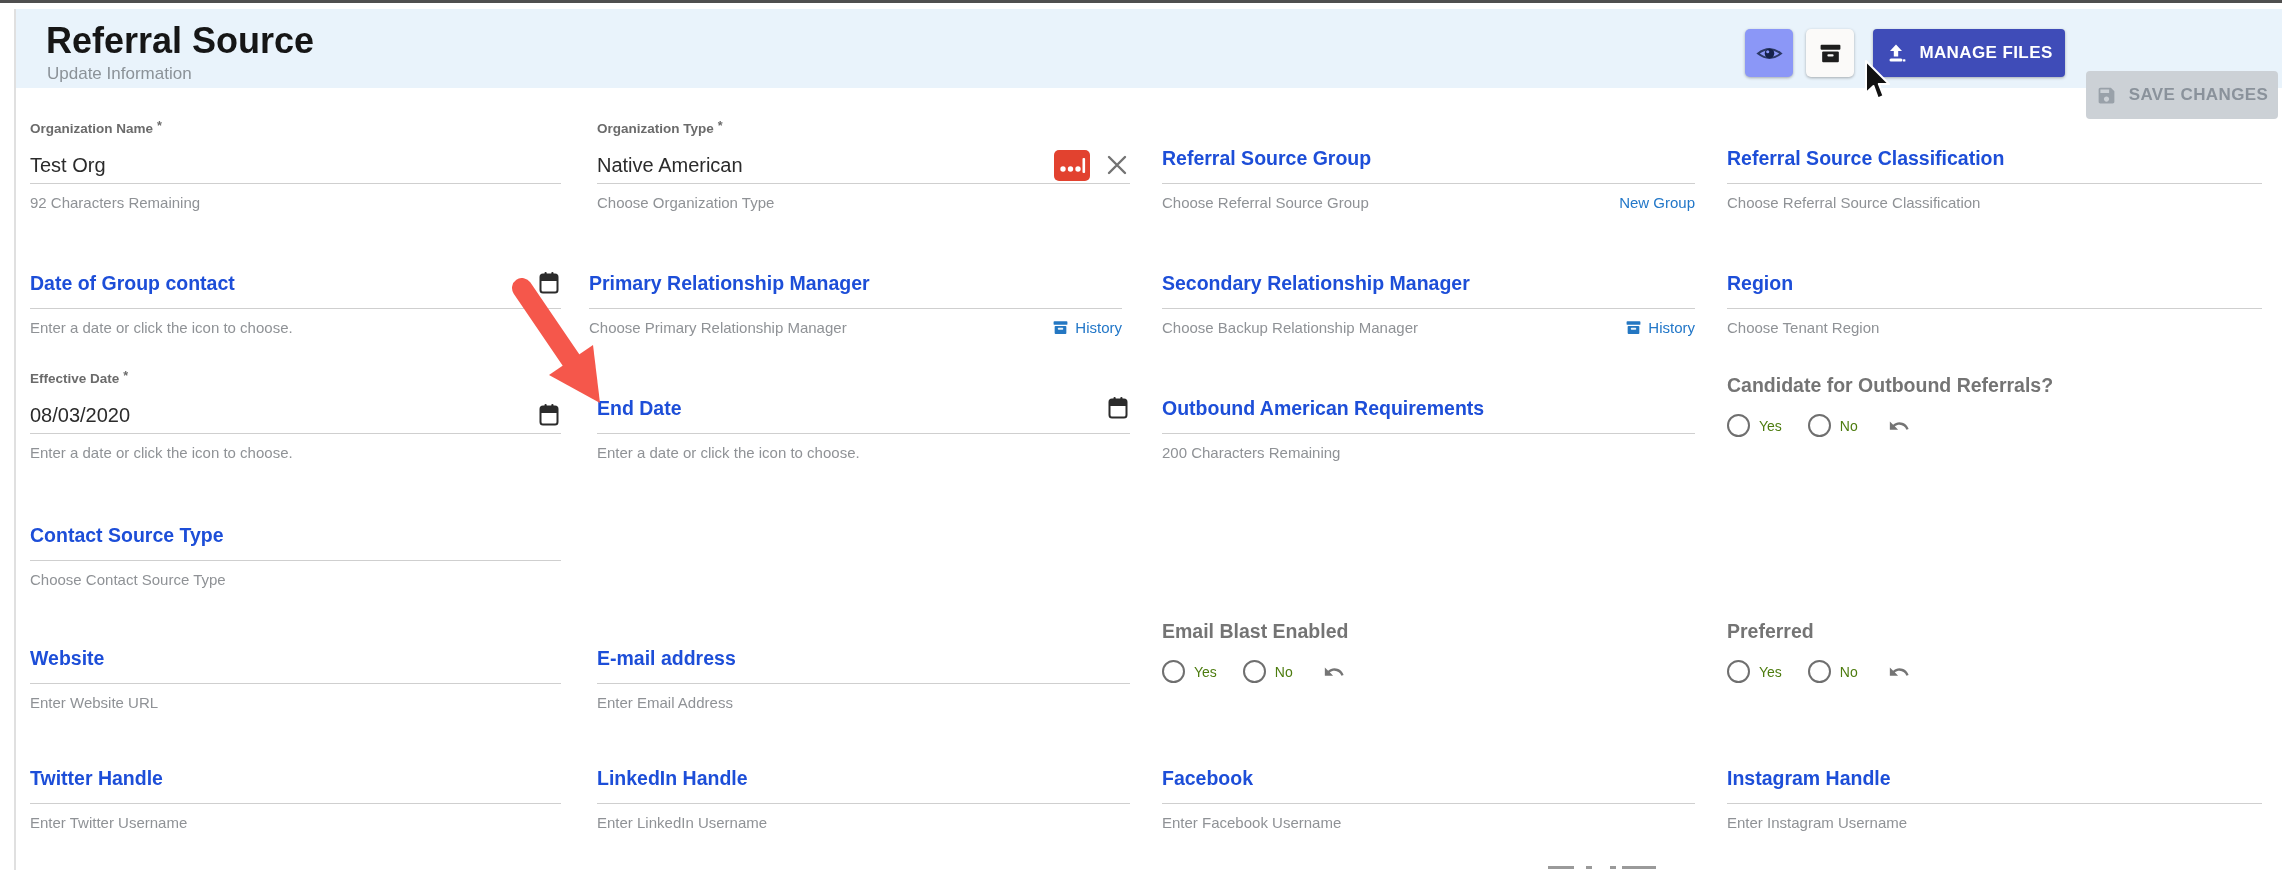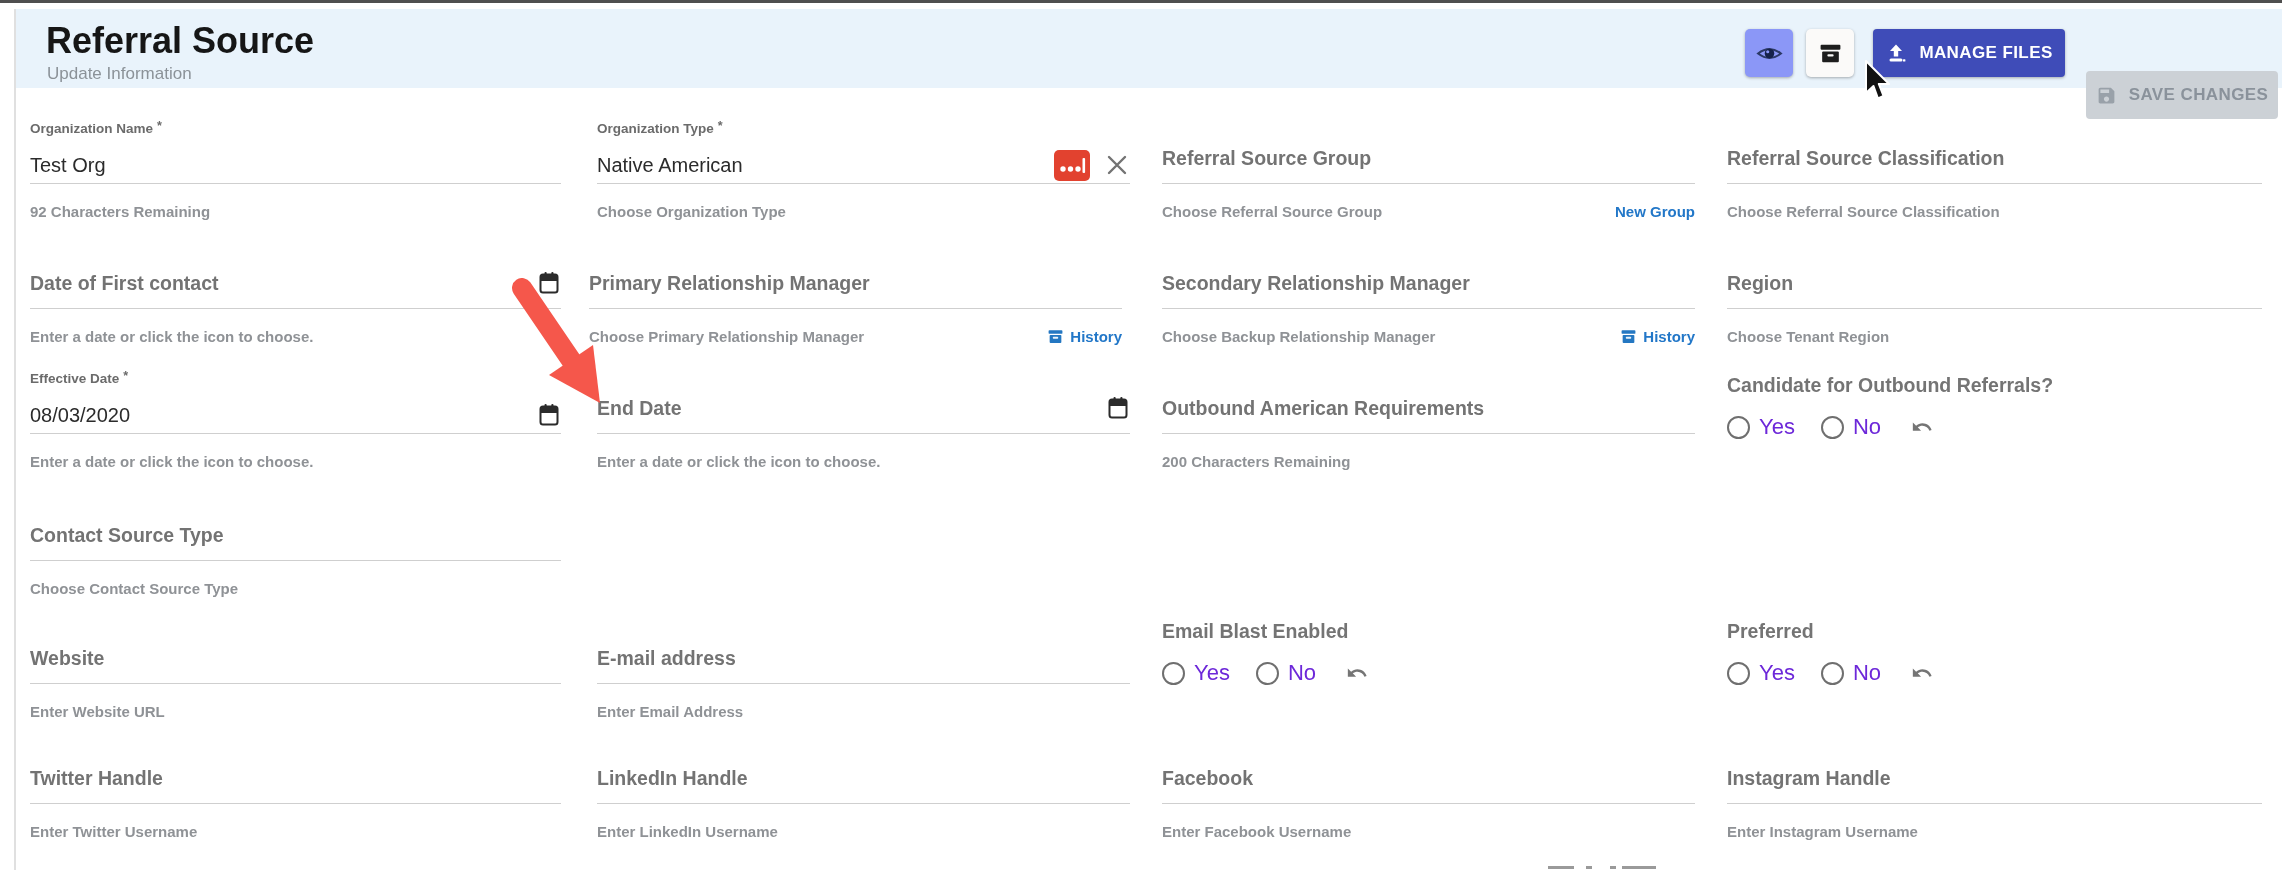--- a/index.html
+++ b/index.html
@@ -27,31 +27,31 @@
   .savebtn   { left:2070px; width:192px; background:#ccd1d6; color:#8a929b; box-shadow:none; cursor:default;margin-top:42px; }
 
   .field { position:absolute; }
   .lbl-sm { display:flex; align-items:flex-end; height:16px; margin-bottom:14px;
             font-size:13.5px; font-weight:bold; color:#6b6b6b; }
   .req { margin-left:4px; font-size:12.5px; position:relative; top:-3px; color:#6b6b6b; }
   .val { display:flex; align-items:center; justify-content:space-between; height:30px;
          margin-bottom:3px; font-size:20px; color:#2b2b2b; }
   .vicons { display:flex; align-items:center; gap:14px; }
   .lbl-lg { display:flex; align-items:center; justify-content:space-between; height:26px;
-            margin-bottom:12px; font-size:19.5px; font-weight:bold; color:#737373; }
+            margin-bottom:12px; font-size:19.5px; font-weight:bold; color:#1d4ed8; }
   .rule { height:0; border-top:1.5px solid #cfcfcf; }
-  .helper { margin-top:19px; display:flex; justify-content:space-between; align-items:center;
-            font-size:15px; color:#8f9296;font-weight:bold; }
+  .helper { margin-top:10px; display:flex; justify-content:space-between; align-items:center;
+            font-size:15px; color:#8f9296; }
   .link { color:#2277c8; font-size:15px; display:flex; align-items:center; gap:6px; cursor:pointer; white-space:nowrap; }
 
   .radiofield { position:absolute; }
   .rlabel { font-size:19.5px; font-weight:bold; color:#747474; height:26px; margin-bottom:14px; }
   .rrow { display:flex; align-items:center; }
   .radio { width:23px; height:23px; border:2px solid #6f6f6f; border-radius:50%; background:#fff; cursor:pointer; flex:0 0 auto; }
-  .rtext { font-size:22px; color:#6d28d9; margin-left:9px; margin-right:26px; }
+  .rtext { font-size:14px; color:#4d7c0f; margin-left:9px; margin-right:26px; }
   .undo { margin-left:4px; display:flex; cursor:pointer; }
 
   .annotation, .cursor, .sliver { position:absolute; pointer-events:none; }
   .sliver div { position:absolute; background:#9a9a9a; height:3px; }
   svg { display:block; }
 </style>
 </head>
 <body>
 
 <div class="screen">
@@ -163,21 +163,21 @@
       <span>Referral Source Classification</span>
     </div>
     <div class="rule"></div>
     <div class="helper">
       <span>Choose Referral Source Classification</span>
     </div>
   </div>
 
   <div class="field" style="left:30px; top:270px; width:531px">
     <div class="lbl-lg">
-      <span>Date of First contact</span>
+      <span>Date of Group contact</span>
       <span>
         <svg width="24" height="26" viewBox="0 0 24 26">
           <rect x="3.5" y="4.5" width="17" height="18" rx="2.5" fill="none" stroke="#2b2b2b" stroke-width="2"></rect>
           <path d="M3.5 7 a2.5 2.5 0 0 1 2.5-2.5 h12 a2.5 2.5 0 0 1 2.5 2.5 v4 h-17 z" fill="#2b2b2b"></path>
           <rect x="7.5" y="2" width="2.2" height="4" rx="1" fill="#2b2b2b"></rect>
           <rect x="14.3" y="2" width="2.2" height="4" rx="1" fill="#2b2b2b"></rect>
         </svg>
       </span>
     </div>
     <div class="rule"></div>

